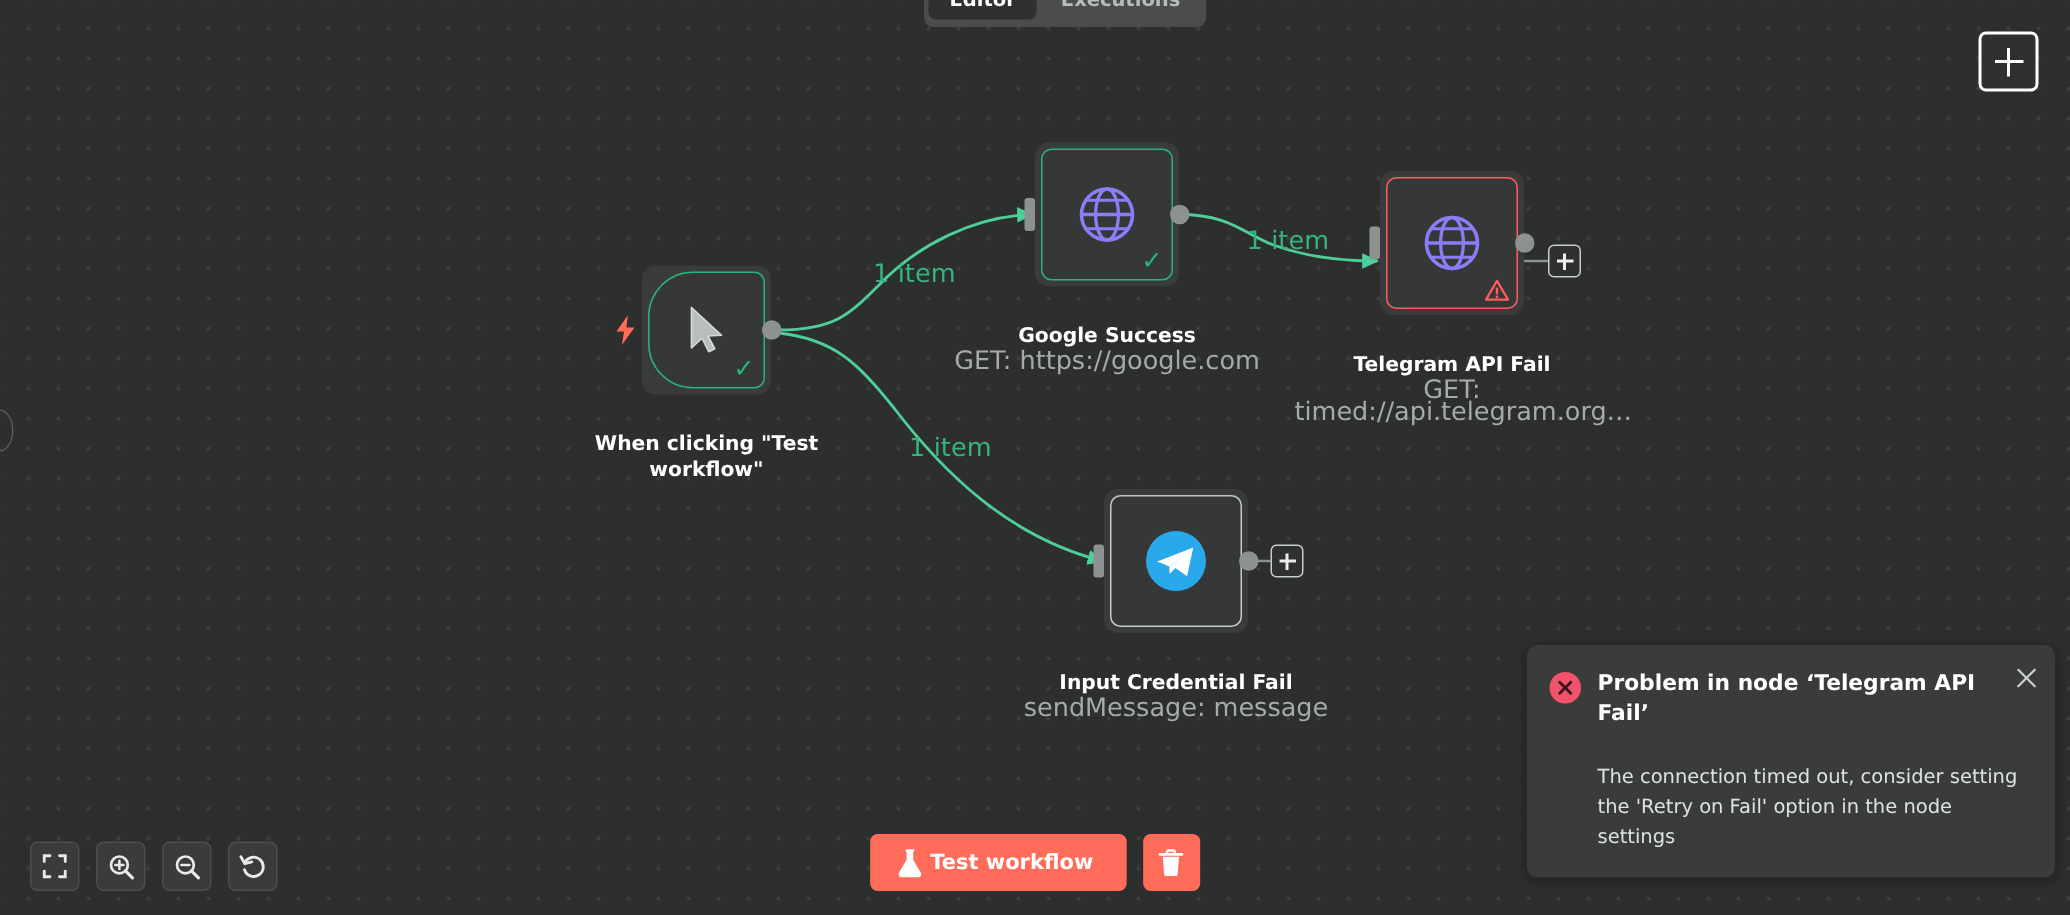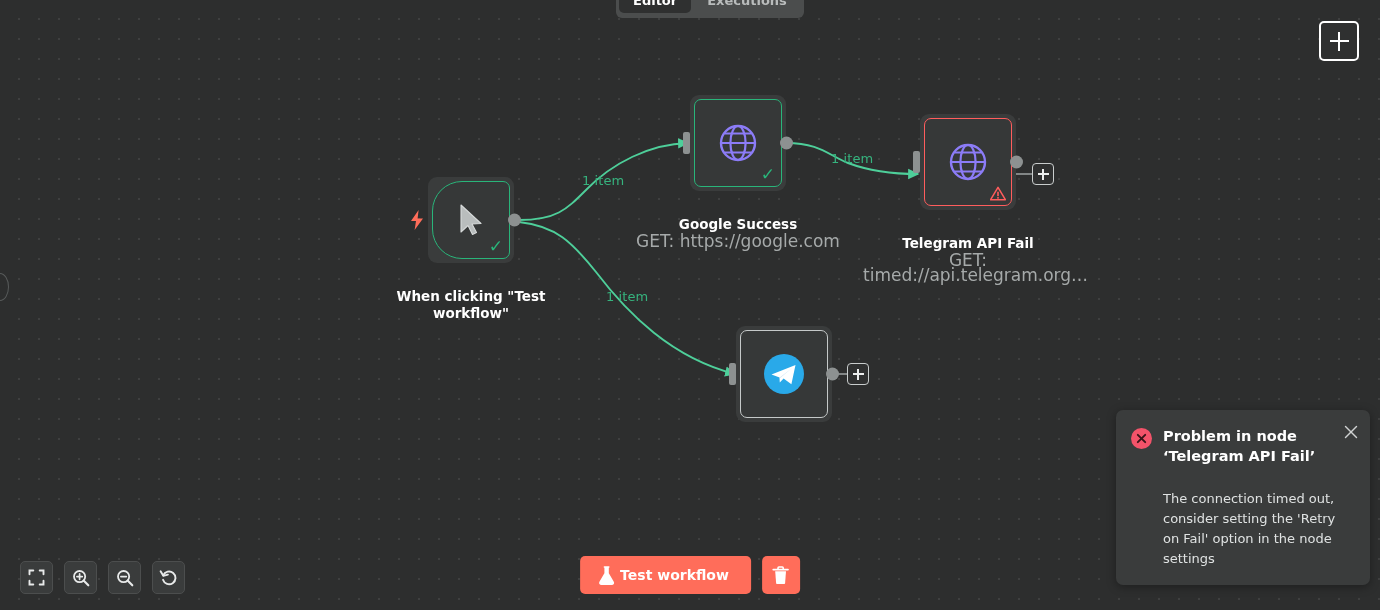--- a/index.html
+++ b/index.html
@@ -35,21 +35,21 @@
     color: #b9bcbc;
     line-height: 16px;
   }
   .tab.active { background: #2f3030; color: #ffffff; }
 
   
   #edges { position: absolute; inset: 0; z-index: 2; pointer-events: none; }
 
   .edge-label {
     position: absolute;
-    font-size: 13px;
+    font-size: 17px;
     color: #36b37e;
     z-index: 3;
     white-space: nowrap;
     letter-spacing: .1px;
   }
 
   
   .node {
     position: absolute;
     z-index: 5;
@@ -188,21 +188,21 @@
     width: 38px; height: 38px;
     background: #ff6d5a;
     border-radius: 5px;
     display: flex; align-items: center; justify-content: center;
   }
 
   
   #toast {
     position: absolute;
     right: 10px; bottom: 25px;
-    width: 254px;
+    width: 352px;
     background: #3a3c3c;
     border-radius: 7px;
     padding: 16px 16px 16px 15px;
     display: flex; gap: 11px;
     z-index: 30;
     box-shadow: 0 2px 10px rgba(0,0,0,.35);
     justify-content: space-between;
   }
   #toast-icon {
     width: 21px; height: 21px; border-radius: 50%;
@@ -337,20 +337,24 @@
       <div class="port-in"></div>
       <div class="node-inner plain">
         <svg width="44" height="44" viewBox="0 0 44 44">
           <circle cx="22" cy="22" r="20" fill="#29a9e9"></circle>
           <path d="M9.5 22.4 L33.5 13 L29.4 32.2 L21.6 26.6 L17.8 30.6 L17.6 25.6 Z" fill="#ffffff"></path>
           <path d="M17.8 30.6 L17.6 25.6 L30.5 15.8 L17.9 26.2 Z" fill="#d2e7f5"></path>
         </svg>
       </div>
       <div class="port-out"></div>
     </div>
+    <div class="node-caption">
+      <div class="node-title">Input Credential Fail</div>
+      <div class="node-sub">sendMessage: message</div>
+    </div>
   </div>
 
   <div class="plus-stub" style="left:847px; top:363px;"></div>
 
   <div id="add-btn"></div>
 
   <div id="zoom-controls">
     <div class="zbtn">
       <svg width="17" height="17" viewBox="0 0 17 17">
         <g fill="none" stroke="#e8eaea" stroke-width="1.9" stroke-linecap="round">

